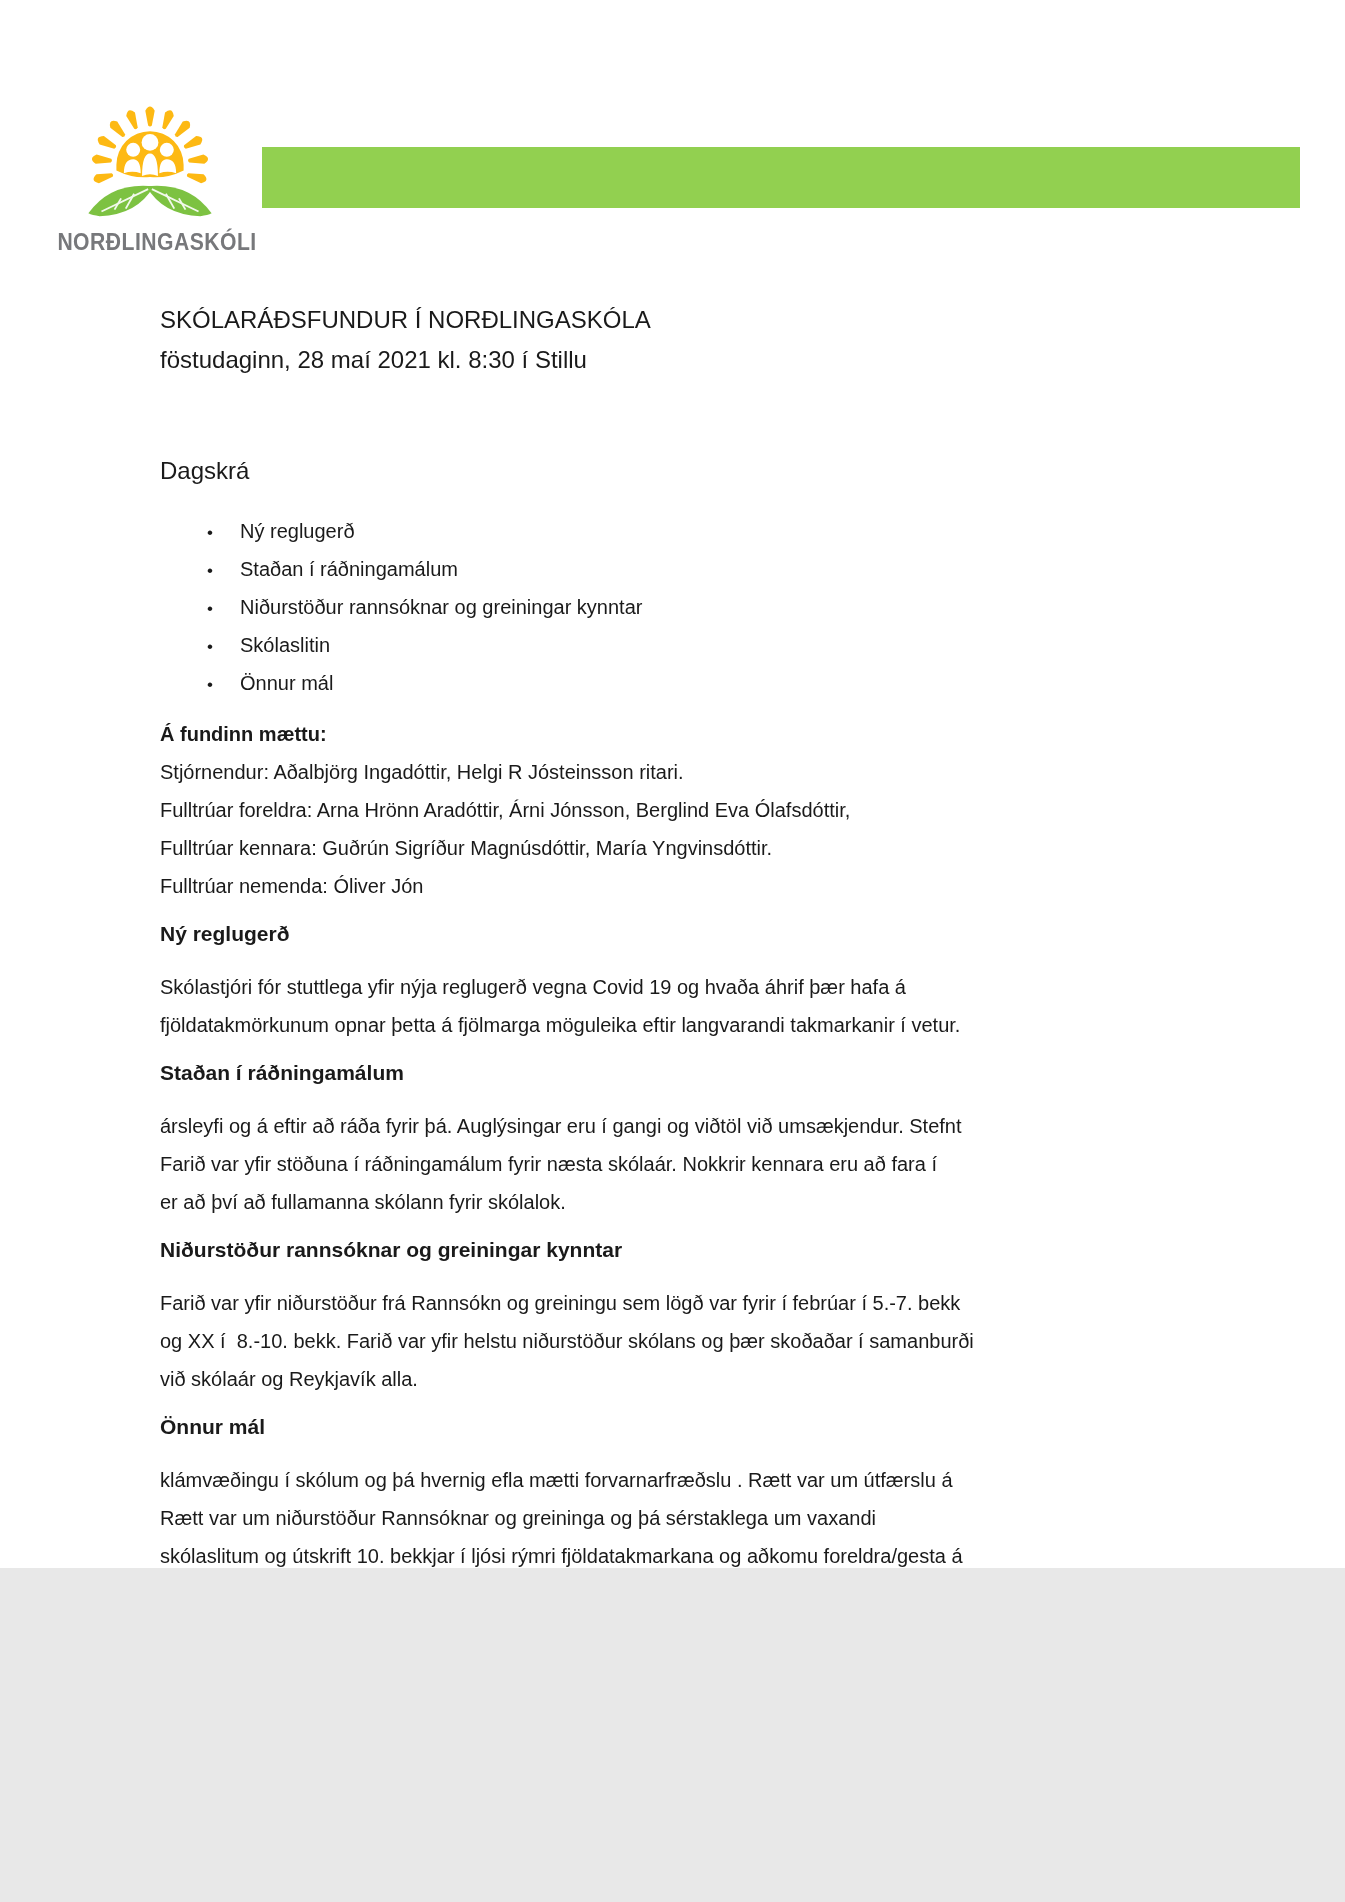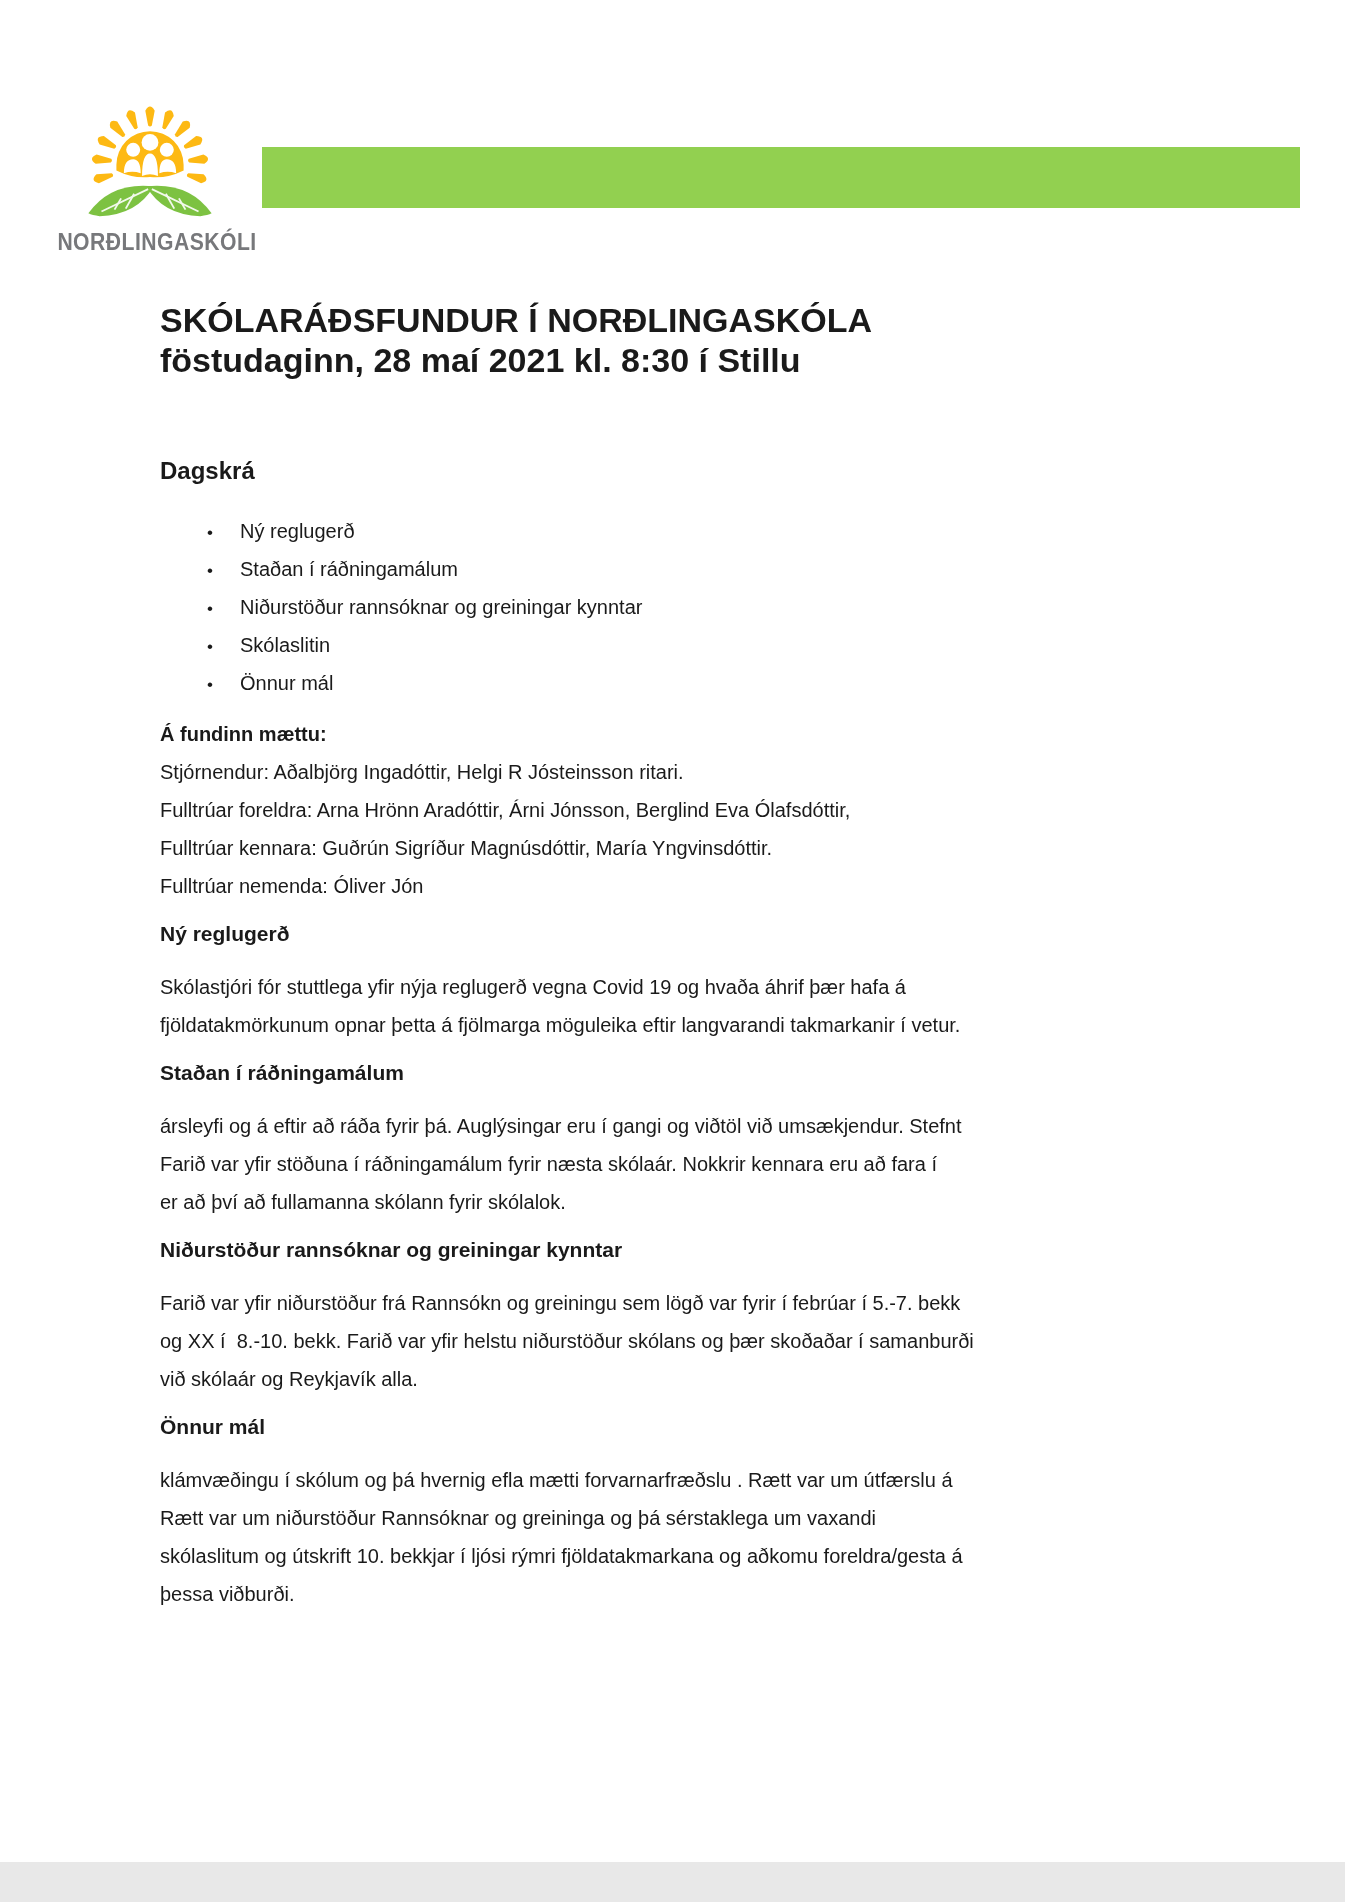--- a/index.html
+++ b/index.html
@@ -1,19 +1,19 @@
 <!DOCTYPE html>
 <html><head>
 <meta charset="utf-8">
 <style>
   html, body { margin: 0; padding: 0; background: #e8e8e8; }
   .page {
     position: relative;
     width: 1345px;
-    height: 1862px;
+    height: 1568px;
     background: #ffffff;
     font-family: "Liberation Sans", sans-serif;
     color: #1a1a1a;
     overflow: hidden;
   }
   
   .logo-art {
     position: absolute;
     left: 70px;
     top: 92px;
@@ -44,28 +44,28 @@
   }
   
   .content {
     position: absolute;
     left: 160px;
     top: 0;
     width: 1045px;
   }
   .doc-title {
     margin-top: 300px;
-    font-size: 34px;
-    font-weight: 700;
+    font-size: 24px;
+    font-weight: 400;
     line-height: 40px;
   }
   .agenda-heading {
     margin-top: 74px;
     font-size: 24px;
-    font-weight: 700;
+    font-weight: 400;
     line-height: 33px;
   }
   .agenda-list { margin-top: 26px; }
   .agenda-item {
     display: flex;
     align-items: baseline;
     padding-left: 47px;
     font-size: 20px;
     line-height: 37px;
   }

